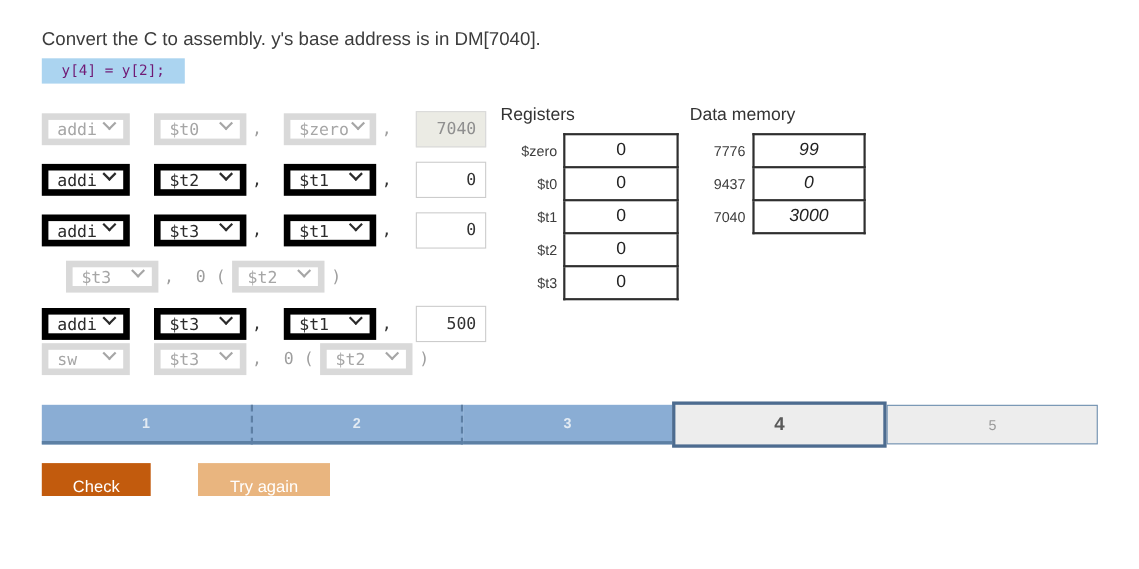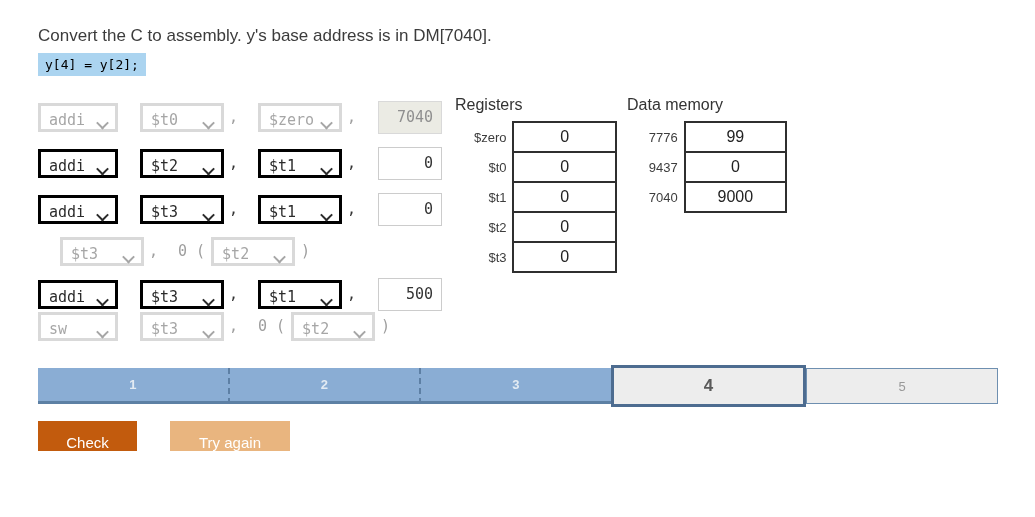--- a/index.html
+++ b/index.html
@@ -4,29 +4,29 @@
 <style>
   html,body { margin:0; padding:0; background:#ffffff; }
   .page {
     position:relative; width:1035px; height:451px; background:#ffffff;
     font-family:"Liberation Sans", sans-serif; overflow:hidden;
   }
   .prompt {
     position:absolute; left:38px; top:26px; font-size:17px; color:#3c3c3c;
   }
   .code-chip {
-    position:absolute; left:38px; top:53px; background:#abd4f0; color:#000000;
-    font-family:"DejaVu Sans Mono", monospace; font-size:13px; padding:4px 7px;
+    position:absolute; left:38px; top:53px; background:#abd4f0; color:#701a75;
+    font-family:"DejaVu Sans Mono", monospace; font-size:13px; padding:4px 18px;
   }
 
   
   .asm-row { position:absolute; left:38px; height:34px; display:flex; align-items:center; }
   .sel {
-    display:inline-flex; align-items:flex-end; justify-content:space-between;
-    height:29px; border:3px solid #000000; background:#fff; box-sizing:border-box;
+    display:inline-flex; align-items:flex-start; justify-content:space-between;
+    height:29px; border:6px solid #000000; background:#fff; box-sizing:border-box;
     padding:0 8px; font-family:"DejaVu Sans Mono", monospace; font-size:15px; color:#2b2b2b;
     cursor:default;
   }
   .sel.op { width:80px; }
   .sel.reg { width:84px; }
   .sel .chev {
     width:7px; height:7px; border-right:2px solid currentColor; border-bottom:2px solid currentColor;
     transform:rotate(45deg) translate(-1px,-1px); margin-left:4px; flex:none;
   }
   .r1 { margin-left:22px; }
@@ -53,41 +53,41 @@
   }
   .panel td.val {
     border:2px solid #2f2f2f; background:#fff; text-align:center;
     font-size:16px; color:#222;
   }
   .panel-registers { left:455px; width:162px; }
   .panel-registers td.lbl { width:52px; }
   .panel-registers td.val { width:106px; height:26px; }
   .panel-memory { left:627px; width:160px; }
   .panel-memory td.lbl { width:52px; }
-  .panel-memory td.val { width:104px; height:26px; }
+  .panel-memory td.val { width:104px; height:26px;font-style:italic; }
 
   
   .progress { position:absolute; left:38px; top:368px; width:960px; height:36px; display:flex; }
   .seg {
     flex:1; display:flex; align-items:center; justify-content:center; box-sizing:border-box;
     font-size:13px; font-weight:bold;
   }
   .seg.completed { background:#8aadd4; color:#e3ebf3; border-bottom:3px solid #5d80a4; }
   .seg.completed.dash { border-right:2px dashed #5d7fa4; }
   .seg.active {
     background:#ededed; border:3px solid #4d6c90; color:#5a5a5a;
     font-size:17px; height:42px; margin-top:-3px; z-index:2;
   }
   .seg.upcoming { background:#ededed; border:1px solid #6e8fb0; color:#999; font-weight:normal; }
 
   
   .btn { position:absolute; top:421px; height:43px; border:none; color:#ffffff; font-size:15px;
          font-family:"Liberation Sans", sans-serif; cursor:pointer; }
   .btn-check { left:38px; width:99px; background:#c25b0d; }
-  .btn-try { left:170px; width:120px; background:#e9b57f; }
+  .btn-try { left:180px; width:120px; background:#e9b57f; }
 </style>
 </head>
 <body>
 
 <div class="page">
 
   <div class="prompt">Convert the C to assembly. y's base address is in DM[7040].</div>
   <div class="code-chip">y[4] = y[2];</div>
 
   <div class="asm-row is-disabled" style="top:100px">
@@ -229,21 +229,21 @@
           <tr>
         <td class="lbl">7776</td>
         <td class="val">99</td>
       </tr>
       <tr>
         <td class="lbl">9437</td>
         <td class="val">0</td>
       </tr>
       <tr>
         <td class="lbl">7040</td>
-        <td class="val">9000</td>
+        <td class="val">3000</td>
       </tr>
     </tbody>
       </table>
   </div>
 
   <div class="progress">
     <div class="seg completed dash">1</div>
     <div class="seg completed dash">2</div>
     <div class="seg completed">3</div>
     <div class="seg active">4</div>

